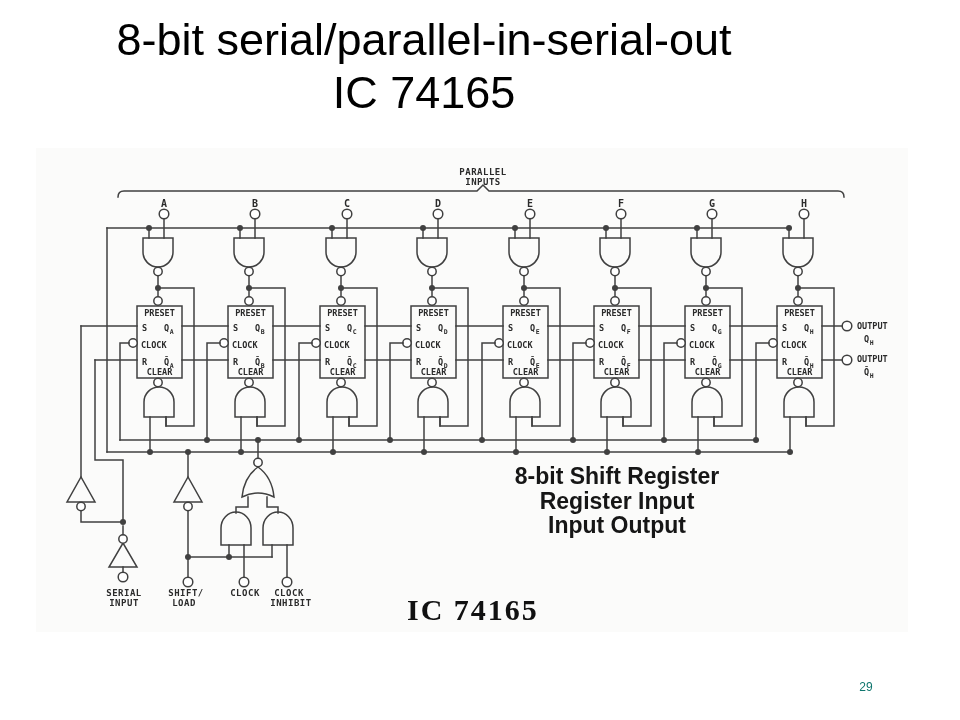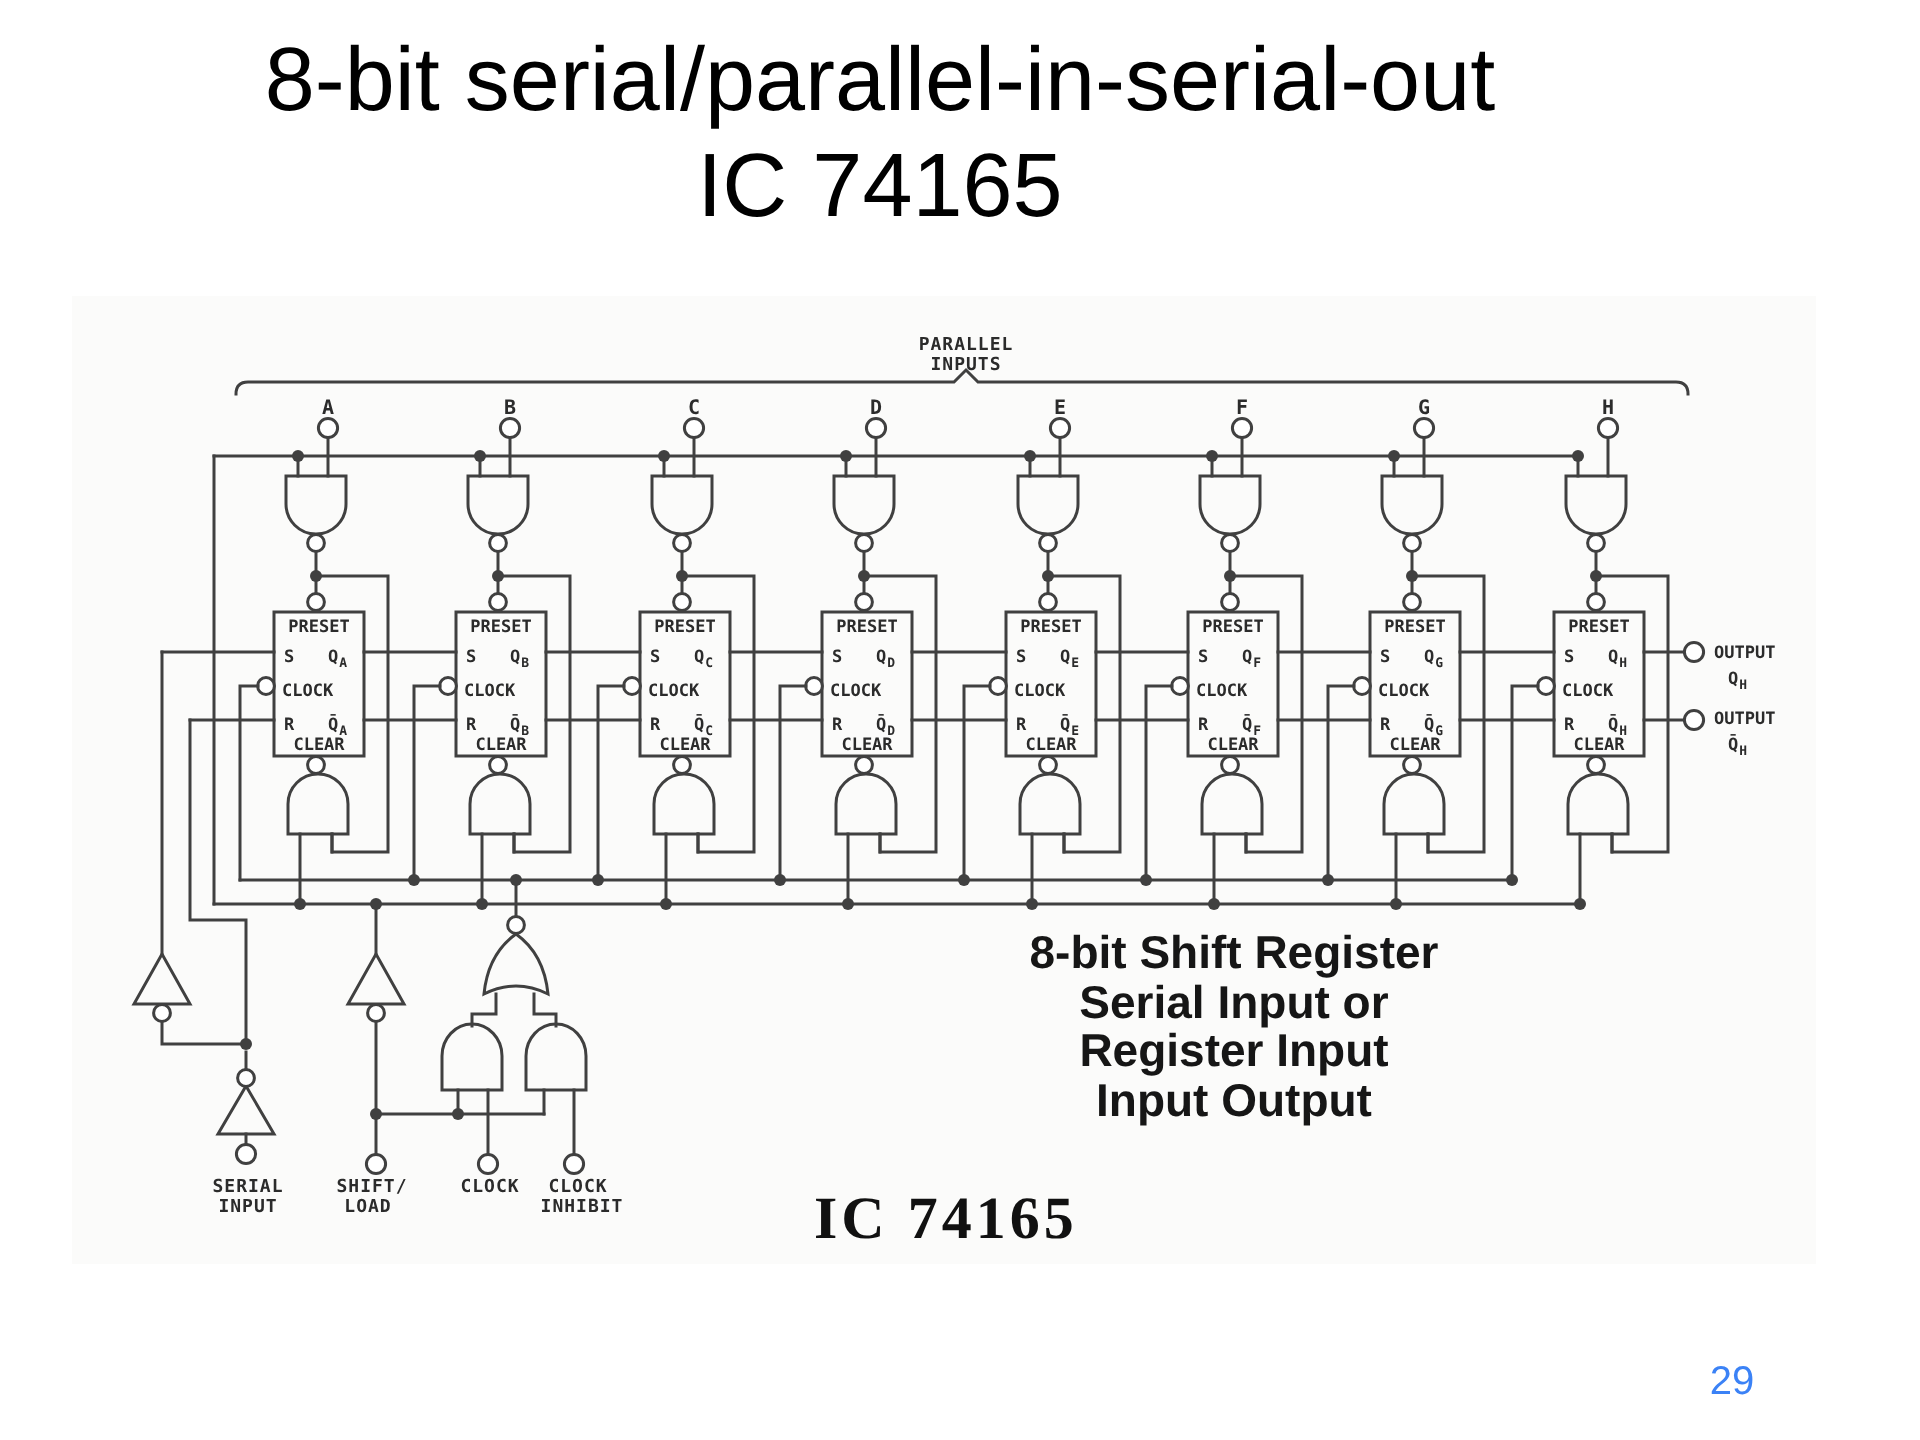--- a/index.html
+++ b/index.html
@@ -1,26 +1,26 @@
 <!DOCTYPE html>
 <html><head>
 <meta charset="utf-8">
 <style>
   html,body{margin:0;padding:0;background:#fff;}
   #slide{position:relative;width:960px;height:720px;background:#ffffff;overflow:hidden;
          font-family:"Liberation Sans",sans-serif;}
   #title{position:absolute;top:13px;left:0;width:848px;text-align:center;
-         font-size:45px;line-height:53px;font-weight:400;color:#000;letter-spacing:0px;margin-left:16px;}
+         font-size:45px;line-height:53px;font-weight:400;color:#000;letter-spacing:0px;}
   #scanarea{position:absolute;left:36px;top:148px;width:872px;height:484px;background:#fbfbfa;}
   #caption{position:absolute;left:482px;top:464px;width:270px;text-align:center;
            font-size:23px;line-height:24.5px;font-weight:700;color:#161616;}
   #iclabel{position:absolute;left:407px;top:593px;font-family:"Liberation Serif",serif;
            font-size:30px;font-weight:700;letter-spacing:2px;color:#111;}
   #pagenum{position:absolute;left:846px;top:680px;width:40px;text-align:center;
-           font-size:20px;color:#3b82f6;}
+           font-size:12px;color:#0f766e;}
   svg{position:absolute;left:0;top:0;}
   .w{stroke:#404040;stroke-width:1.5;fill:none;stroke-linecap:square;stroke-linejoin:miter;}
   .t{fill:#ffffff;stroke:#404040;stroke-width:1.5;}
   .d{fill:#404040;stroke:none;}
   .lbl{font-family:"DejaVu Sans Mono",monospace;font-weight:700;fill:#2b2b2b;}
   .s10{font-size:10px;} .s9{font-size:9px;letter-spacing:0.5px;} .s85{font-size:8.5px;}
 </style>
 </head>
 <body>
 
@@ -350,20 +350,19 @@
     <text class="lbl s9" x="124" y="606" text-anchor="middle">INPUT</text>
     <text class="lbl s9" x="186" y="596" text-anchor="middle">SHIFT/</text>
     <text class="lbl s9" x="184" y="606" text-anchor="middle">LOAD</text>
     <text class="lbl s9" x="245" y="596" text-anchor="middle">CLOCK</text>
     <text class="lbl s9" x="289" y="596" text-anchor="middle">CLOCK</text>
     <text class="lbl s9" x="291" y="606" text-anchor="middle">INHIBIT</text>
   </svg>
 
   <div id="caption">
     <div>8-bit Shift Register</div>
-    <div>Serial Input or</div>
     <div>Register Input</div>
     <div>Input Output</div>
   </div>
 
   <div id="iclabel">IC 74165</div>
   <div id="pagenum">29</div>
 </div>
 
 </body></html>

